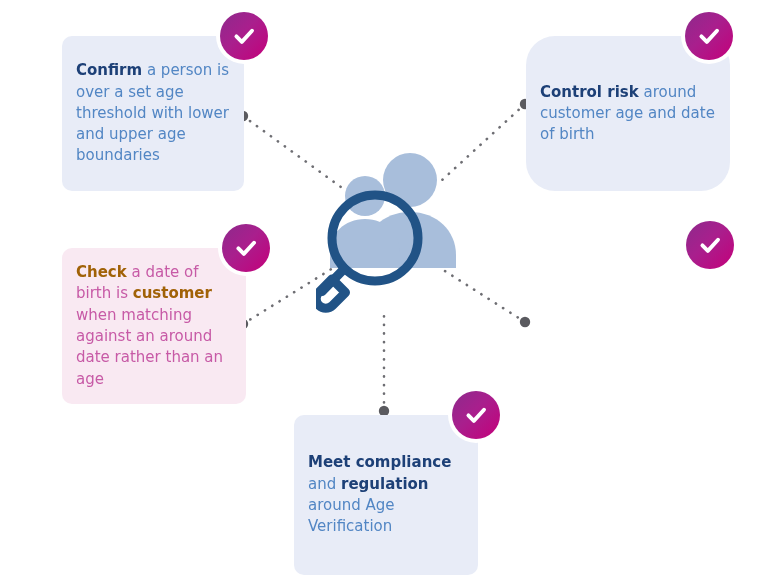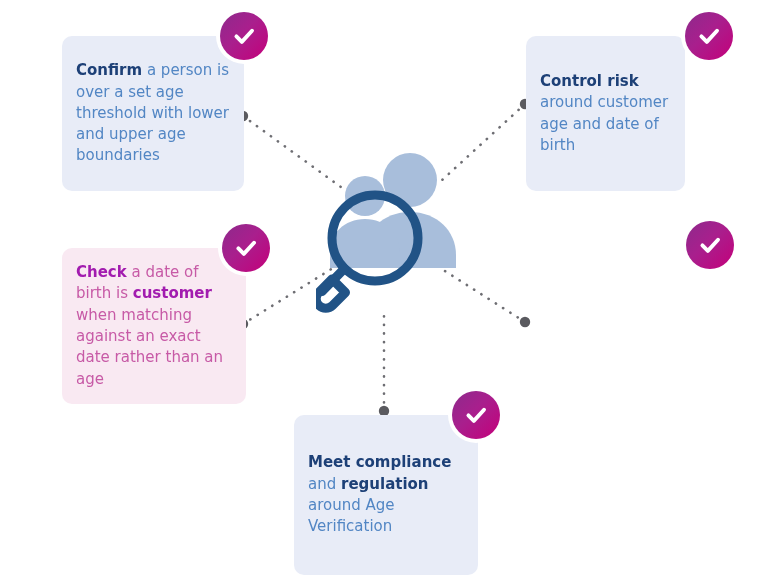--- a/index.html
+++ b/index.html
@@ -64,21 +64,21 @@
     color: #5286c4;
   }
   .card.blue b {
     color: #1d4077;
   }
   .card.pink {
     background: #f9e9f2;
     color: #c75aa6;
   }
   .card.pink b {
-    color: #a21caf;
+    color: #a16207;
   }
 
   
   .notch {
     position: absolute;
     z-index: 4;
     width: 56px;
     height: 56px;
     background: #ffffff;
     border-radius: 50%;
@@ -96,21 +96,21 @@
     display: flex;
     align-items: center;
     justify-content: center;
   }
   .badge svg {
     display: block;
   }
 
   
   #card-confirm      { left: 62px;  top: 36px;  width: 182px; height: 155px; }
-  #card-control      { left: 526px; top: 36px;  width: 159px; height: 155px; }
+  #card-control      { left: 526px; top: 36px;  width: 204px; height: 155px; border-radius: 29px; }
   #card-check        { left: 62px;  top: 248px; width: 184px; height: 156px; }
   #card-seamless     { left: 527px; top: 245px; width: 184px; height: 156px; }
   #card-compliance   { left: 294px; top: 415px; width: 184px; height: 160px; }
 
   #notch-confirm     { left: 216px; top: 8px; }
   #notch-control     { left: 681px; top: 8px; }
   #notch-check       { left: 218px; top: 220px; }
   #notch-seamless    { left: 682px; top: 217px; }
   #notch-compliance  { left: 448px; top: 387px; }
 
@@ -175,21 +175,21 @@
   </div>
   <div class="notch" id="notch-control"></div>
   <div class="badge" id="badge-control">
     <svg viewBox="0 0 24 24" width="26" height="26" aria-hidden="true">
       <path d="M5 12.4 L10 17.4 L19.4 7.2" fill="none" stroke="#ffffff" stroke-width="3.6" stroke-linecap="round" stroke-linejoin="round"></path>
     </svg>
   </div>
 
   <div class="card pink" id="card-check">
     <div class="card-text">
-      <b>Check</b><span> a date of birth is </span><b>customer</b><span> when matching against an exact date rather than an age</span>
+      <b>Check</b><span> a date of birth is </span><b>customer</b><span> when matching against an around date rather than an age</span>
     </div>
   </div>
   <div class="notch" id="notch-check"></div>
   <div class="badge" id="badge-check">
     <svg viewBox="0 0 24 24" width="26" height="26" aria-hidden="true">
       <path d="M5 12.4 L10 17.4 L19.4 7.2" fill="none" stroke="#ffffff" stroke-width="3.6" stroke-linecap="round" stroke-linejoin="round"></path>
     </svg>
   </div>
 
   <div class="notch" id="notch-seamless"></div>

